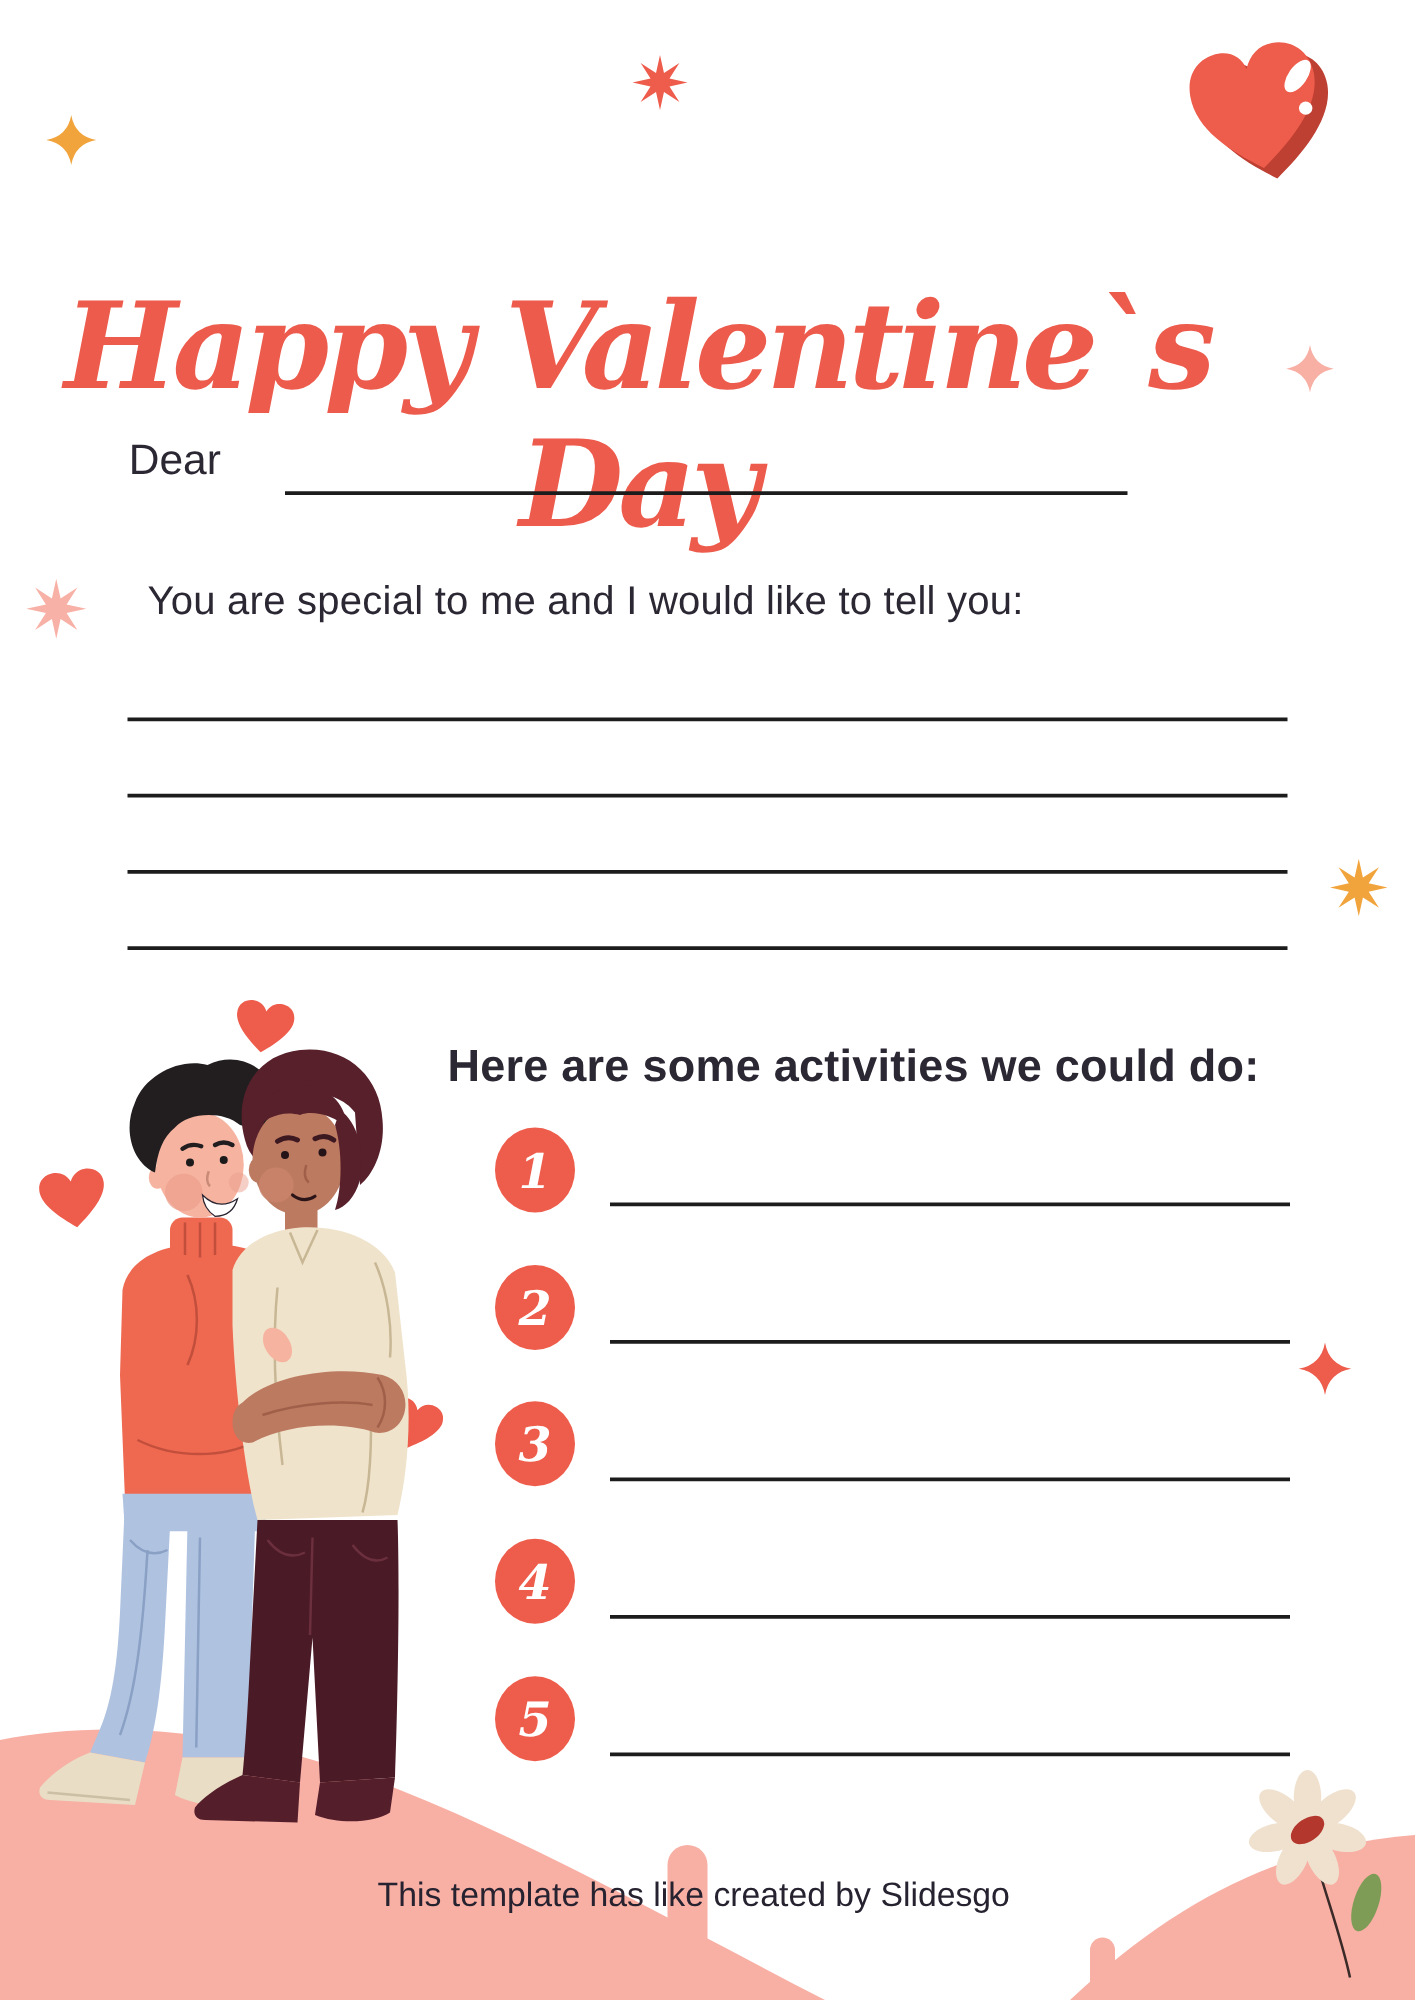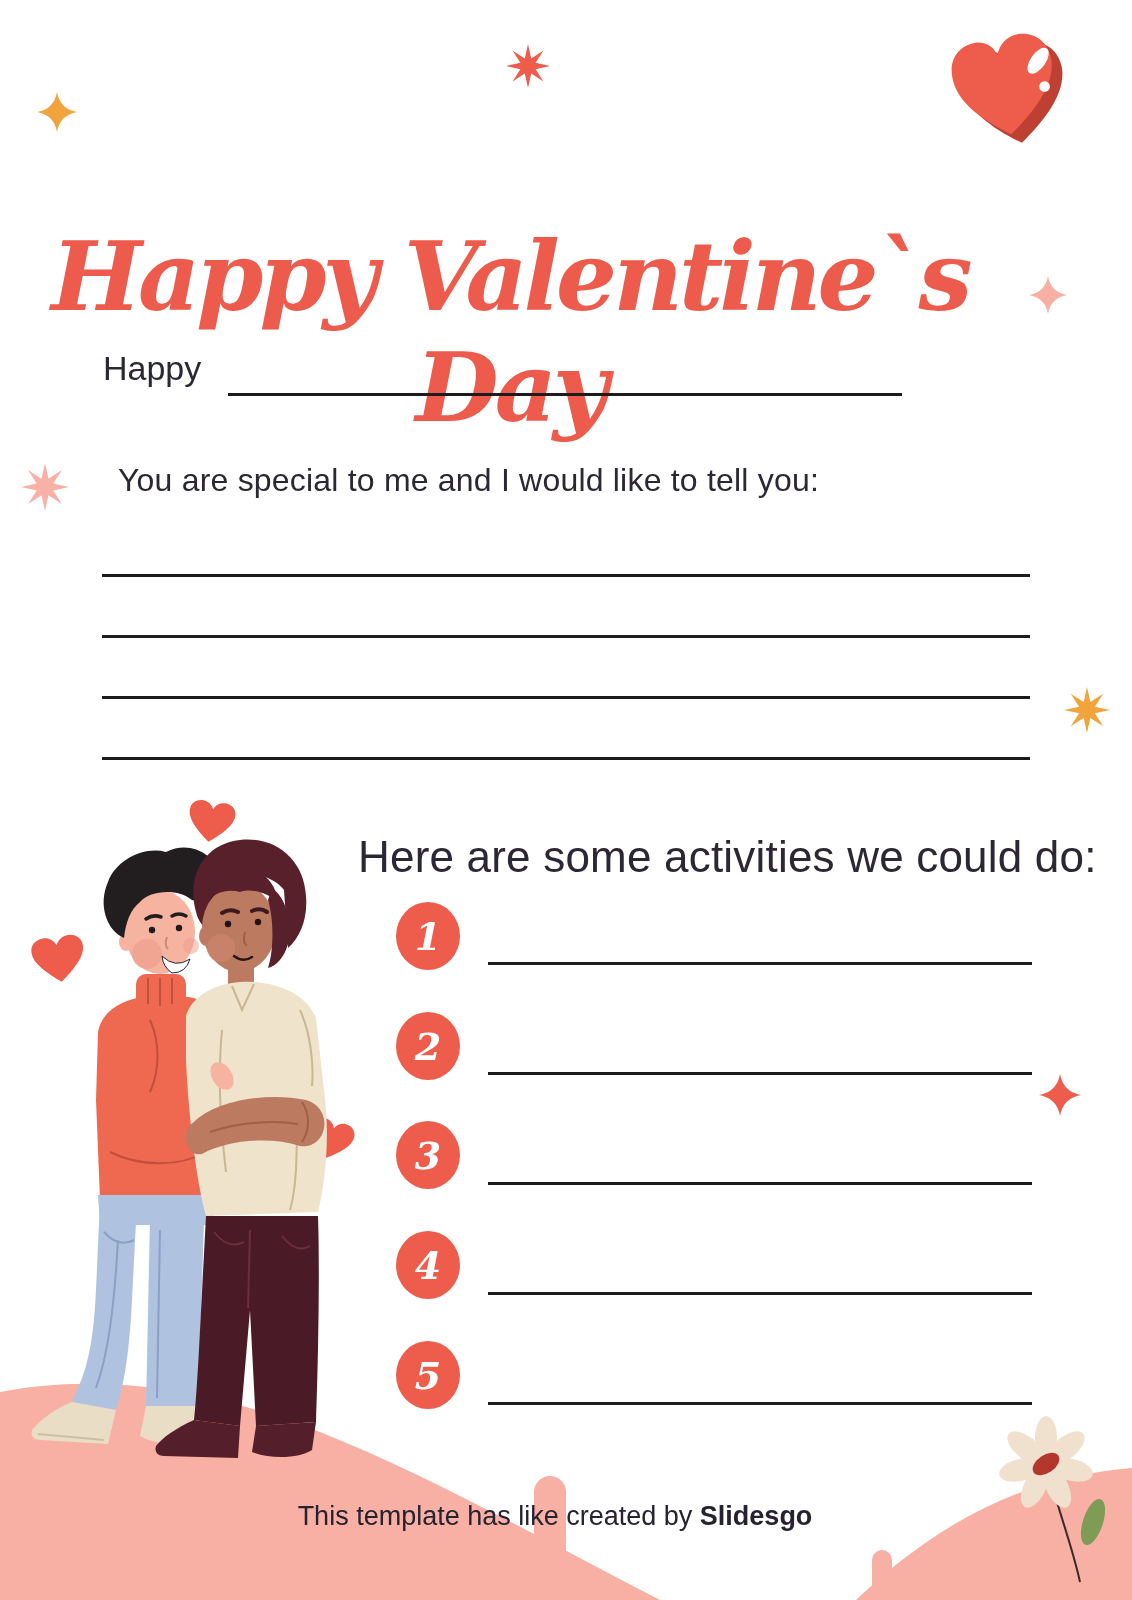--- a/index.html
+++ b/index.html
@@ -13,36 +13,36 @@
     position:absolute;top:158px;left:0;width:1020px;text-align:center;
     font-family:"DejaVu Serif", serif;font-style:italic;font-weight:700;
     font-size:96px;line-height:1.15;letter-spacing:-4px;color:#ED5B4C;
   }
   
   .dear-label{position:absolute;left:103px;top:349px;font-size:34px;}
   .dear-line{position:absolute;left:228px;top:363px;width:674px;height:30px;border-bottom:3px solid #1c1c1c;}
   .intro{position:absolute;left:103px;top:447px;font-size:32px;letter-spacing:.2px;white-space:nowrap;}
   .msg-line{position:absolute;left:102px;width:928px;height:30px;border-bottom:3px solid #1c1c1c;}
   .msg-0{top:544px}.msg-1{top:605px}.msg-2{top:666px}.msg-3{top:727px}
-  .activities-heading{position:absolute;left:358px;top:832px;font-size:44px;letter-spacing:.2px;white-space:nowrap;}
+  .activities-heading{position:absolute;left:358px;top:832px;font-size:36px;letter-spacing:.2px;white-space:nowrap;font-weight:bold;}
   
   .badge{
     position:absolute;left:396px;width:64px;height:68px;border-radius:50%;
     background:#EE5C4B;color:#ffffff;display:flex;align-items:center;justify-content:center;
     font-family:"DejaVu Serif", serif;font-style:italic;font-weight:700;font-size:38px;
   }
   .b-0{top:902px}.b-1{top:1012px}.b-2{top:1121px}.b-3{top:1231px}.b-4{top:1341px}
   .act-line{position:absolute;left:488px;width:544px;height:30px;border-bottom:3px solid #1c1c1c;}
   .a-0{top:932px}.a-1{top:1042px}.a-2{top:1152px}.a-3{top:1262px}.a-4{top:1372px}
   
   .footer{
     position:absolute;top:1501px;left:0;width:1110px;text-align:center;
     font-size:27px;color:#262230;z-index:6;
   }
-  .footer b{font-weight:700;}
+  .footer b{font-weight:400;}
   .ground{position:absolute;left:0;top:1370px;z-index:1;}
   .couple{position:absolute;left:0;top:770px;z-index:2;}
   svg{display:block;}
 </style>
 </head>
 <body>
 
 <div class="page">
 
   <svg class="abs" style="left:37px;top:92px" width="40" height="40" viewBox="0 0 40 40">
@@ -71,21 +71,21 @@
   <svg class="abs" style="left:1064px;top:687px" width="46" height="46" viewBox="0 0 40 40">
     <polygon points="20,0 22.9,13.1 34.1,5.9 26.9,17.1 40,20 26.9,22.9 34.1,34.1 22.9,26.9 20,40 17.1,26.9 5.9,34.1 13.1,22.9 0,20 13.1,17.1 5.9,5.9 17.1,13.1" fill="#F2A43C"></polygon>
   </svg>
 
   <svg class="abs" style="left:1039px;top:1074px" width="42" height="42" viewBox="0 0 40 40">
     <path d="M20,0 Q23,17 40,20 Q23,23 20,40 Q17,23 0,20 Q17,17 20,0 Z" fill="#EE5C4B"></path>
   </svg>
 
   <h1 class="title">Happy Valentine`s Day</h1>
 
-  <span class="dear-label">Happy</span>
+  <span class="dear-label">Dear</span>
   <div class="dear-line"></div>
 
   <p class="intro" style="margin:15px">You are special to me and I would like to tell you:</p>
 
   <div class="msg-line msg-0"></div>
   <div class="msg-line msg-1"></div>
   <div class="msg-line msg-2"></div>
   <div class="msg-line msg-3"></div>
 
   <p class="activities-heading" style="margin:0">Here are some activities we could do:</p>

